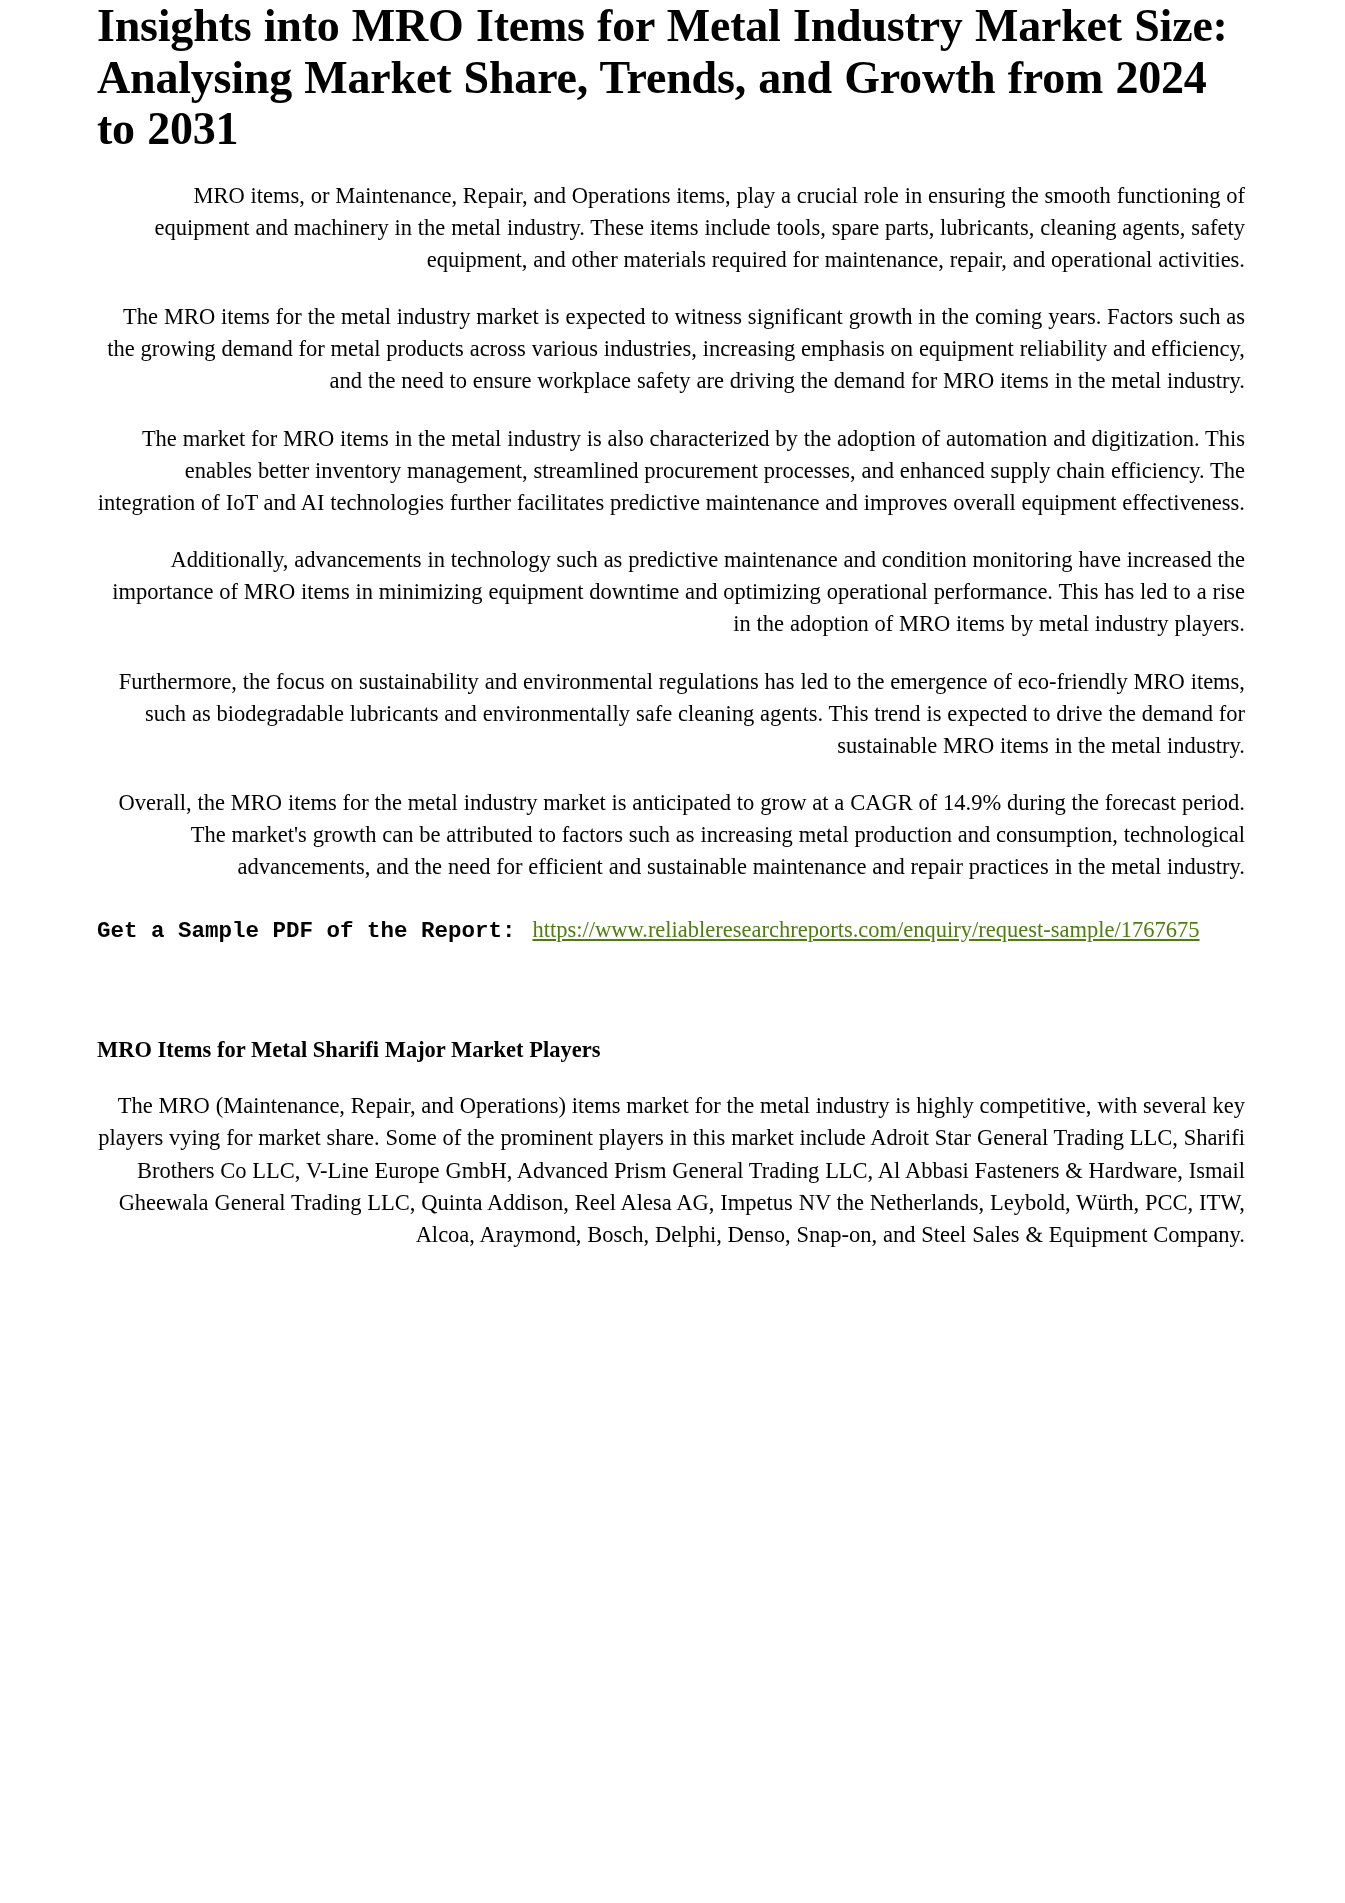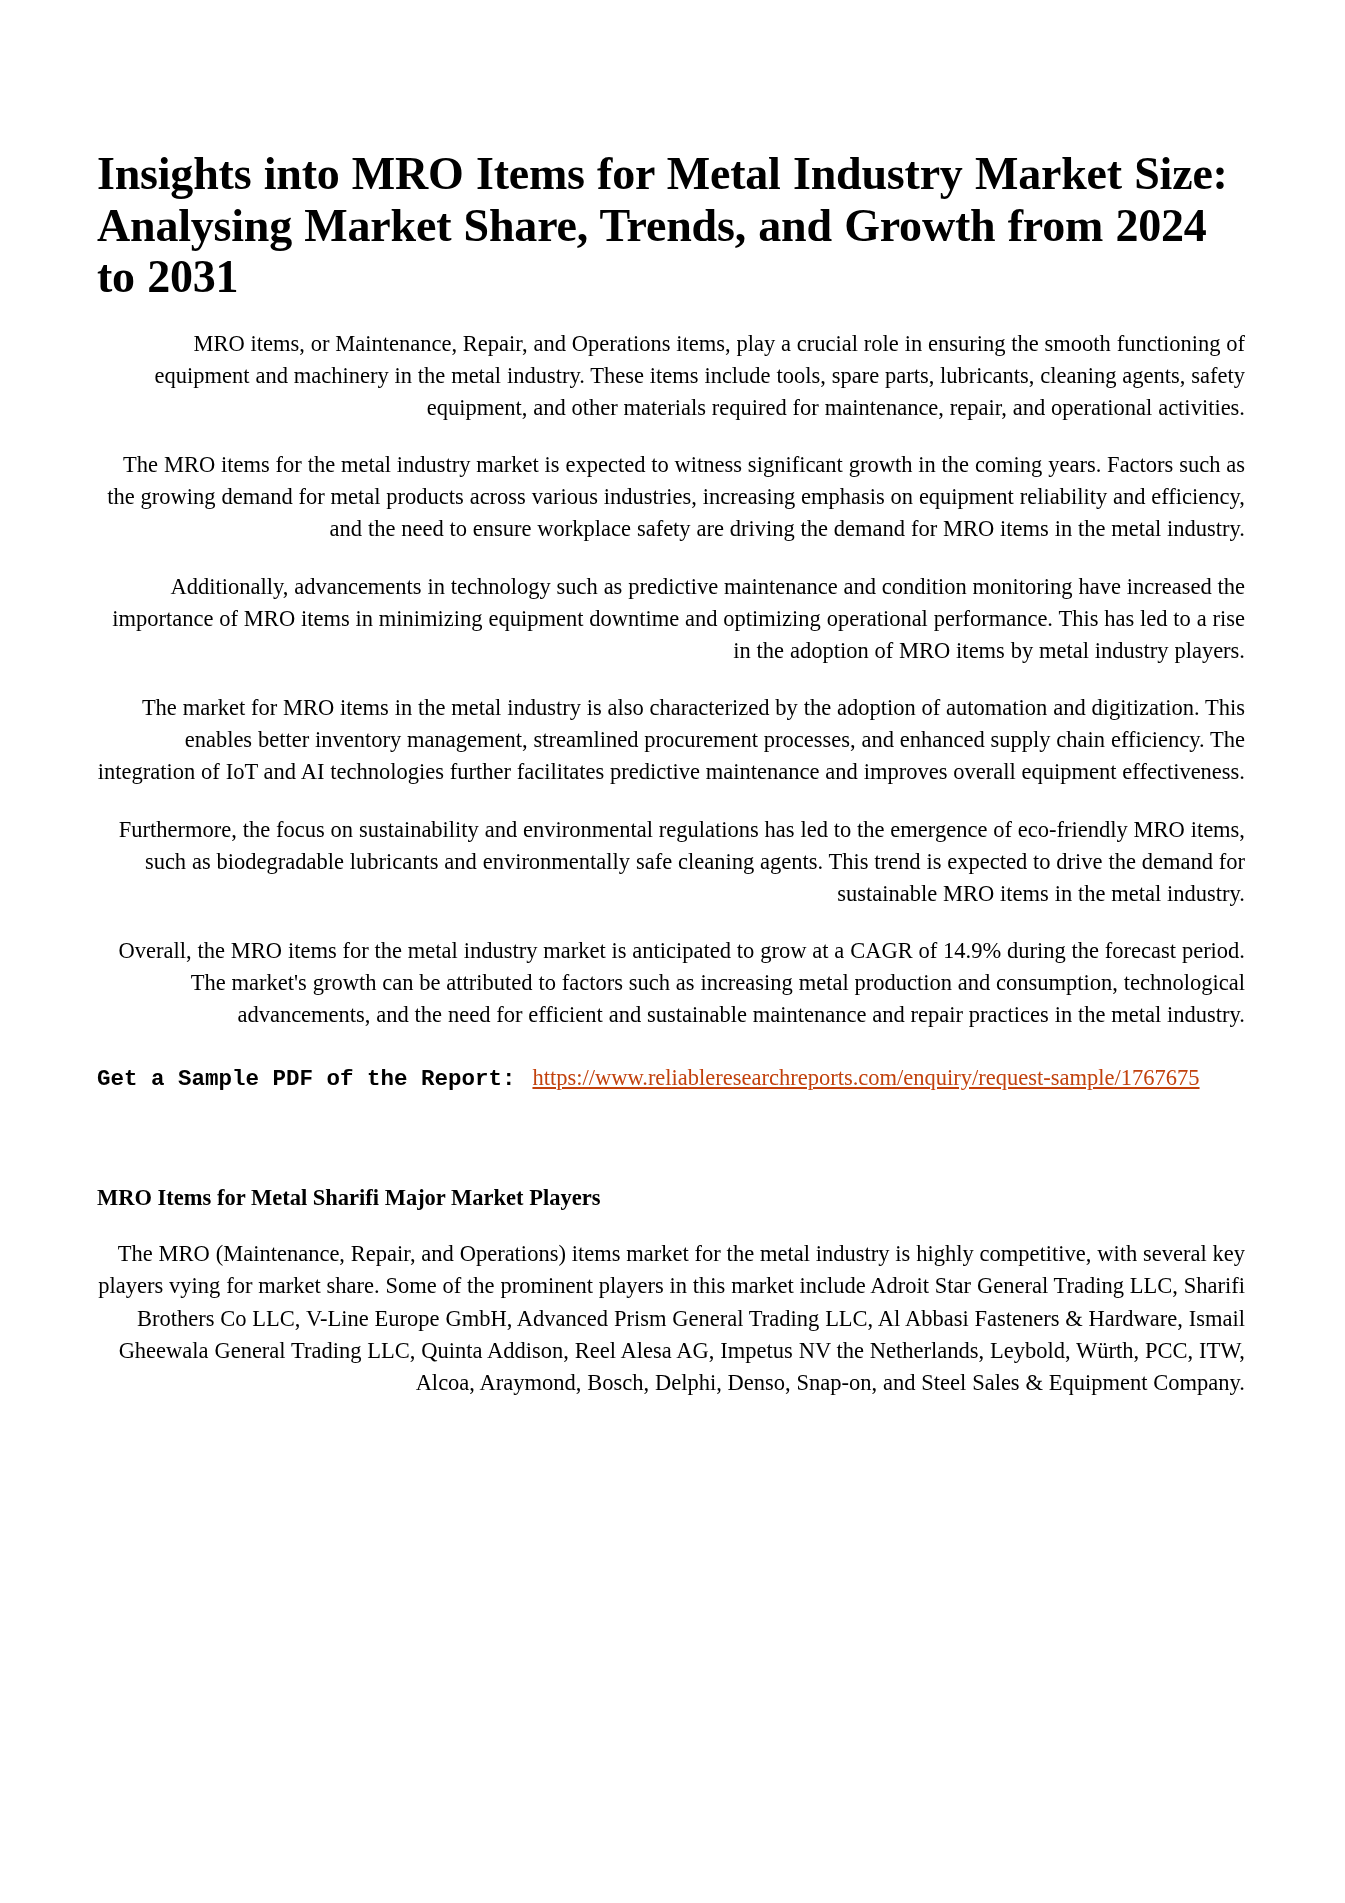--- a/index.html
+++ b/index.html
@@ -24,21 +24,20 @@
     background: #ffffff;
     position: relative;
   }
 
   .doc-title {
     font-size: 46px;
     font-weight: bold;
     line-height: 1.12;
     letter-spacing: -0.2px;
     margin: 0;
-    padding-top: 148px;
     word-spacing: 1px;
   }
 
   .section-heading {
     font-size: 22.5px;
     font-weight: bold;
     line-height: 1.35;
     margin: 0;
     padding-top: 45px;
   }
@@ -62,43 +61,43 @@
     margin: 0;
     padding-top: 30px;
   }
 
   .link-label {
     font-weight: bold;
     font-family: Liberation Mono, monospace;
   }
 
   a.report-link {
-    color: #c2410c;
+    color: #4d7c0f;
     word-break: break-word;
   }
 
   .spacer-gap {
     height: 28px;
   }
 </style>
 </head>
 <body>
 
 <div class="page">
 
   <h1 class="doc-title">Insights into MRO Items for Metal Industry Market Size: Analysing Market Share, Trends, and Growth from 2024 to 2031</h1>
 
 
   <p class="body-text">MRO items, or Maintenance, Repair, and Operations items, play a crucial role in ensuring the smooth functioning of equipment and machinery in the metal industry. These items include tools, spare parts, lubricants, cleaning agents, safety equipment, and other materials required for maintenance, repair, and operational activities.</p>
 
   <p class="body-text">The MRO items for the metal industry market is expected to witness significant growth in the coming years. Factors such as the growing demand for metal products across various industries, increasing emphasis on equipment reliability and efficiency, and the need to ensure workplace safety are driving the demand for MRO items in the metal industry.</p>
 
+  <p class="body-text">The market for MRO items in the metal industry is also characterized by the adoption of automation and digitization. This enables better inventory management, streamlined procurement processes, and enhanced supply chain efficiency. The integration of IoT and AI technologies further facilitates predictive maintenance and improves overall equipment effectiveness.</p>
+
   <p class="body-text">Additionally, advancements in technology such as predictive maintenance and condition monitoring have increased the importance of MRO items in minimizing equipment downtime and optimizing operational performance. This has led to a rise in the adoption of MRO items by metal industry players.</p>
-
-  <p class="body-text">The market for MRO items in the metal industry is also characterized by the adoption of automation and digitization. This enables better inventory management, streamlined procurement processes, and enhanced supply chain efficiency. The integration of IoT and AI technologies further facilitates predictive maintenance and improves overall equipment effectiveness.</p>
 
   <p class="body-text">Furthermore, the focus on sustainability and environmental regulations has led to the emergence of eco-friendly MRO items, such as biodegradable lubricants and environmentally safe cleaning agents. This trend is expected to drive the demand for sustainable MRO items in the metal industry.</p>
 
   <p class="body-text">Overall, the MRO items for the metal industry market is anticipated to grow at a CAGR of 14.9% during the forecast period. The market's growth can be attributed to factors such as increasing metal production and consumption, technological advancements, and the need for efficient and sustainable maintenance and repair practices in the metal industry.</p>
 
   <p class="link-para">
     <span class="link-label">Get a Sample PDF of the Report:</span>
     <span>&nbsp; </span><a class="report-link" href="#">https://www.reliableresearchreports.com/enquiry/request-sample/1767675</a>
   </p>
 

